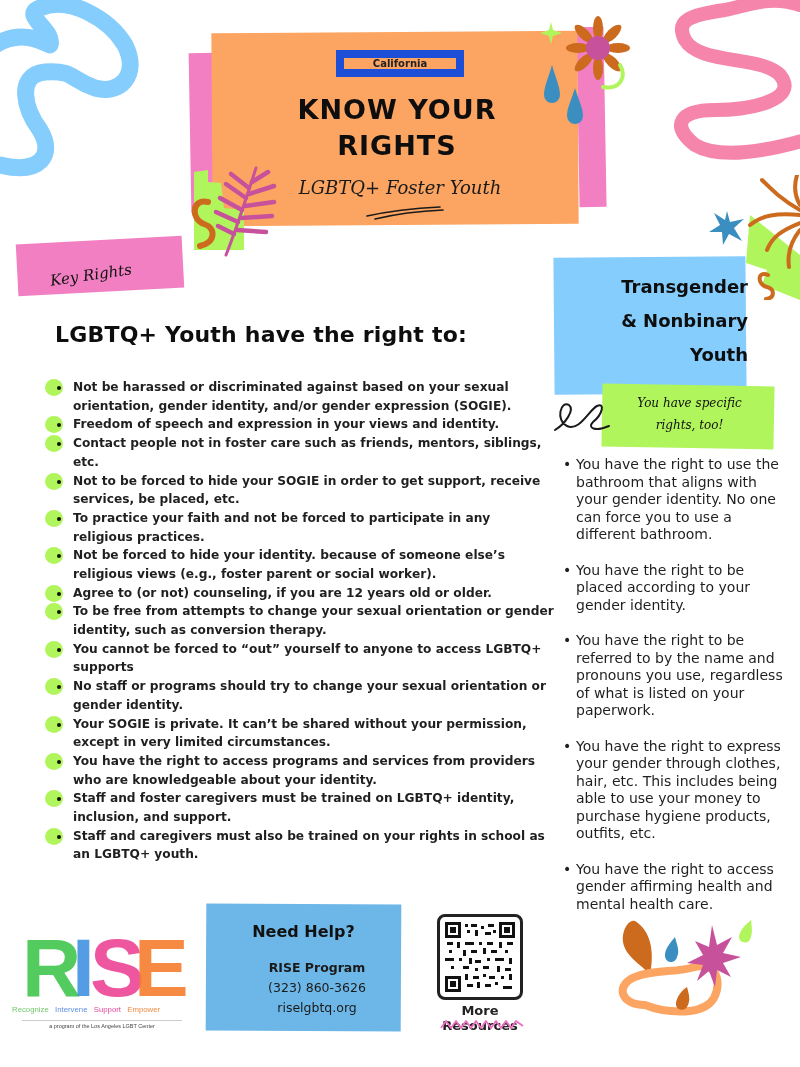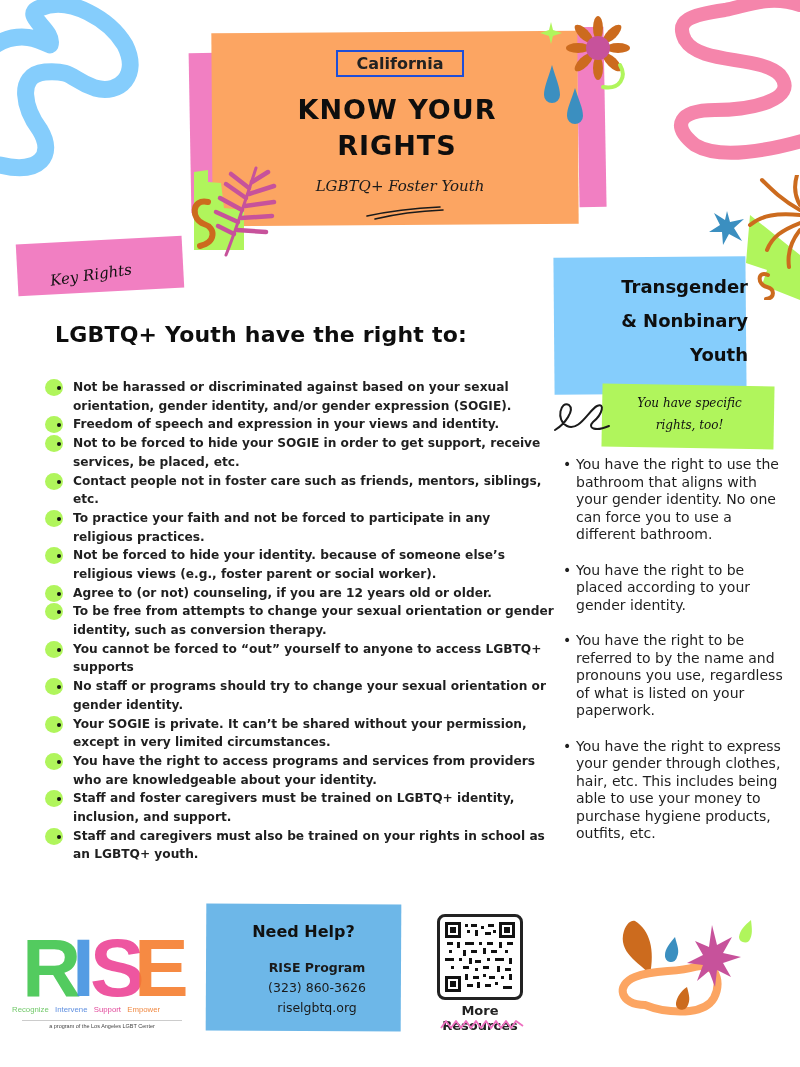--- a/index.html
+++ b/index.html
@@ -10,31 +10,31 @@
 
     
     .header-card {
       position: absolute; left: 212px; top: 32px; width: 366px; height: 193px;
       background: #fca562; transform: rotate(-0.4deg);
     }
     .pink-strip-left { position: absolute; left: 190px; top: 53px; width: 28px; height: 160px; background: #f17fc2; transform: rotate(-1deg); }
     .pink-strip-right { position: absolute; left: 578px; top: 27px; width: 27px; height: 180px; background: #f17fc2; transform: rotate(-1deg); }
     .state-badge {
       position: absolute; left: 336px; top: 50px; width: 128px; height: 27px;
-      border: 2px solid #1d4ed8; display: flex; align-items: center; justify-content: center;
-      font-family: "DejaVu Sans", sans-serif; font-weight: bold; font-size: 16px; color: #222;
+      border: 8px solid #1d4ed8; display: flex; align-items: center; justify-content: center;
+      font-family: "DejaVu Sans", sans-serif; font-weight: bold; font-size: 10px; color: #222;
     }
     .main-title {
       position: absolute; left: 262px; top: 92px; width: 270px; text-align: center;
       font-family: "DejaVu Sans", sans-serif; font-weight: 900; font-size: 27px; line-height: 36px;
       letter-spacing: 1px; color: #0e0e0e; text-transform: uppercase;
     }
     .subtitle {
       position: absolute; left: 270px; top: 177px; width: 260px; text-align: center;
-      font-family: "DejaVu Serif", serif; font-style: italic; font-size: 15px; color: #1a1a1a;
+      font-family: "DejaVu Serif", serif; font-style: italic; font-size: 18px; color: #1a1a1a;
     }
 
     
     .key-tag {
       position: absolute; left: 17px; top: 240px; width: 166px; height: 52px;
       background: #f17fc2; transform: rotate(-3deg);
     }
     .key-tag-label {
       position: absolute; left: 50px; top: 266px; transform: rotate(-8deg);
       font-family: "DejaVu Serif", serif; font-style: italic; font-size: 15px; color: #111;
@@ -179,22 +179,22 @@
   <path d="M 26 100 C 15 95, 15 110, 25 112 C 33 114, 33 123, 24 124" fill="none" stroke="#cc6b1e" stroke-width="4" stroke-linecap="round"></path>
 </svg>
 
 <div class="key-tag"></div>
 <div class="key-tag-label">Key Rights</div>
 <div class="section-title">LGBTQ+ Youth have the right to:</div>
 
 <ul class="rights-list">
   <li><span class="dot"></span><span>Not be harassed or discriminated against based on your sexual orientation, gender identity, and/or gender expression (SOGIE).</span></li>
   <li><span class="dot"></span><span>Freedom of speech and expression in your views and identity.</span></li>
+  <li><span class="dot"></span><span>Contact people not in foster care such as friends, mentors, siblings, etc.</span></li>
   <li><span class="dot"></span><span>Not to be forced to hide your SOGIE in order to get support, receive services, be placed, etc.</span></li>
-  <li><span class="dot"></span><span>Contact people not in foster care such as friends, mentors, siblings, etc.</span></li>
   <li><span class="dot"></span><span>To practice your faith and not be forced to participate in any religious practices.</span></li>
   <li><span class="dot"></span><span>Not be forced to hide your identity. because of someone else’s religious views (e.g., foster parent or social worker).</span></li>
   <li><span class="dot"></span><span>Agree to (or not) counseling, if you are 12 years old or older.</span></li>
   <li><span class="dot"></span><span>To be free from attempts to change your sexual orientation or gender identity, such as conversion therapy.</span></li>
   <li><span class="dot"></span><span>You cannot be forced to “out” yourself to anyone to access LGBTQ+ supports</span></li>
   <li><span class="dot"></span><span>No staff or programs should try to change your sexual orientation or gender identity.</span></li>
   <li><span class="dot"></span><span>Your SOGIE is private. It can’t be shared without your permission, except in very limited circumstances.</span></li>
   <li><span class="dot"></span><span>You have the right to access programs and services from providers who are knowledgeable about your identity.</span></li>
   <li><span class="dot"></span><span>Staff and foster caregivers must be trained on LGBTQ+ identity, inclusion, and support.</span></li>
   <li><span class="dot"></span><span>Staff and caregivers must also be trained on your rights in school as an LGBTQ+ youth.</span></li>
@@ -213,20 +213,21 @@
 <div class="trans-note">
   <div>You have specific</div>
   <div>rights, too!</div>
 </div>
 
 <ul class="trans-list">
   <li>You have the right to use the bathroom that aligns with your gender identity.  No one can force you to use a different bathroom.</li>
   <li>You have the right to be placed according to your gender identity.</li>
   <li>You have the right to be referred to by the name and pronouns you use, regardless of what is listed on your paperwork.</li>
   <li>You have the right to express your gender through clothes, hair, etc.  This includes being able to use your money to purchase hygiene products, outfits, etc.</li>
+  <li>You have the right to access gender affirming health and mental health care.</li>
 </ul>
 
 <div class="rise-logo">
   <span class="rise-letter" style="left:0;color:#3cc44a;">R</span>
   <span class="rise-letter" style="left:50px;color:#3d8fe0;">I</span>
   <span class="rise-letter" style="left:68px;color:#ec3f93;">S</span>
   <span class="rise-letter" style="left:112px;color:#f57b2a;">E</span>
 </div>
 <div class="rise-tagline">
   <span style="color:#72c96a;">Recognize</span>

